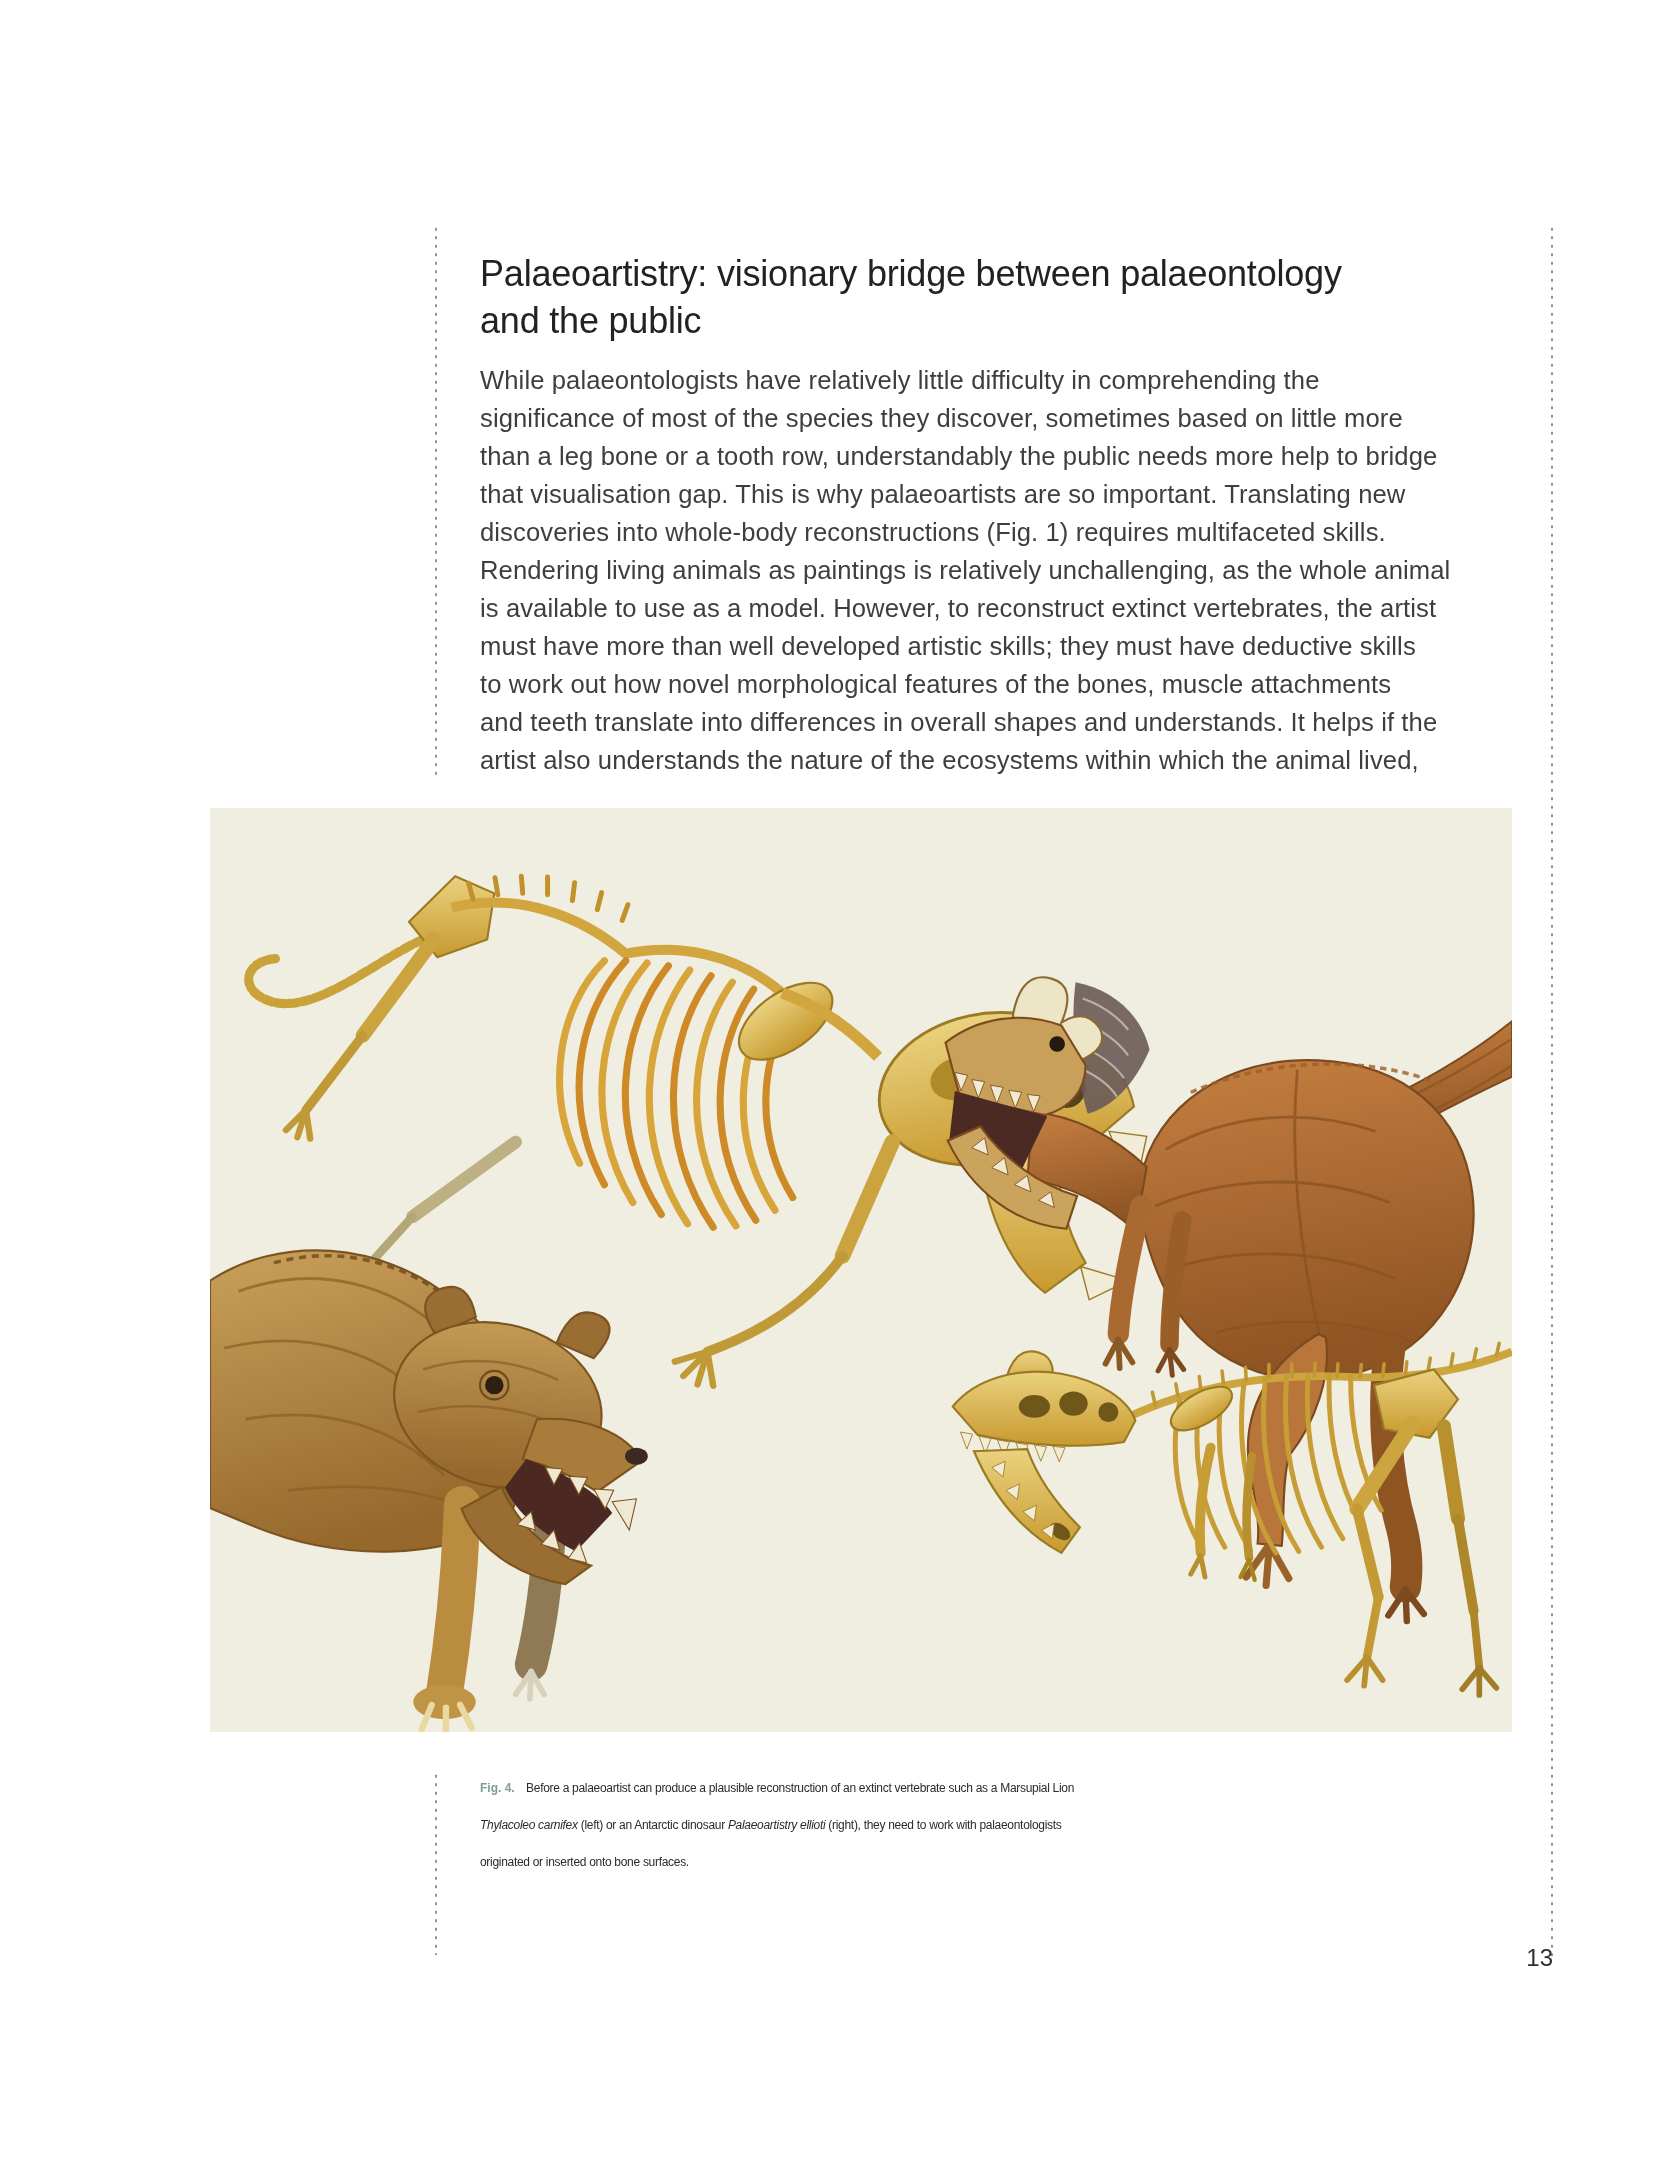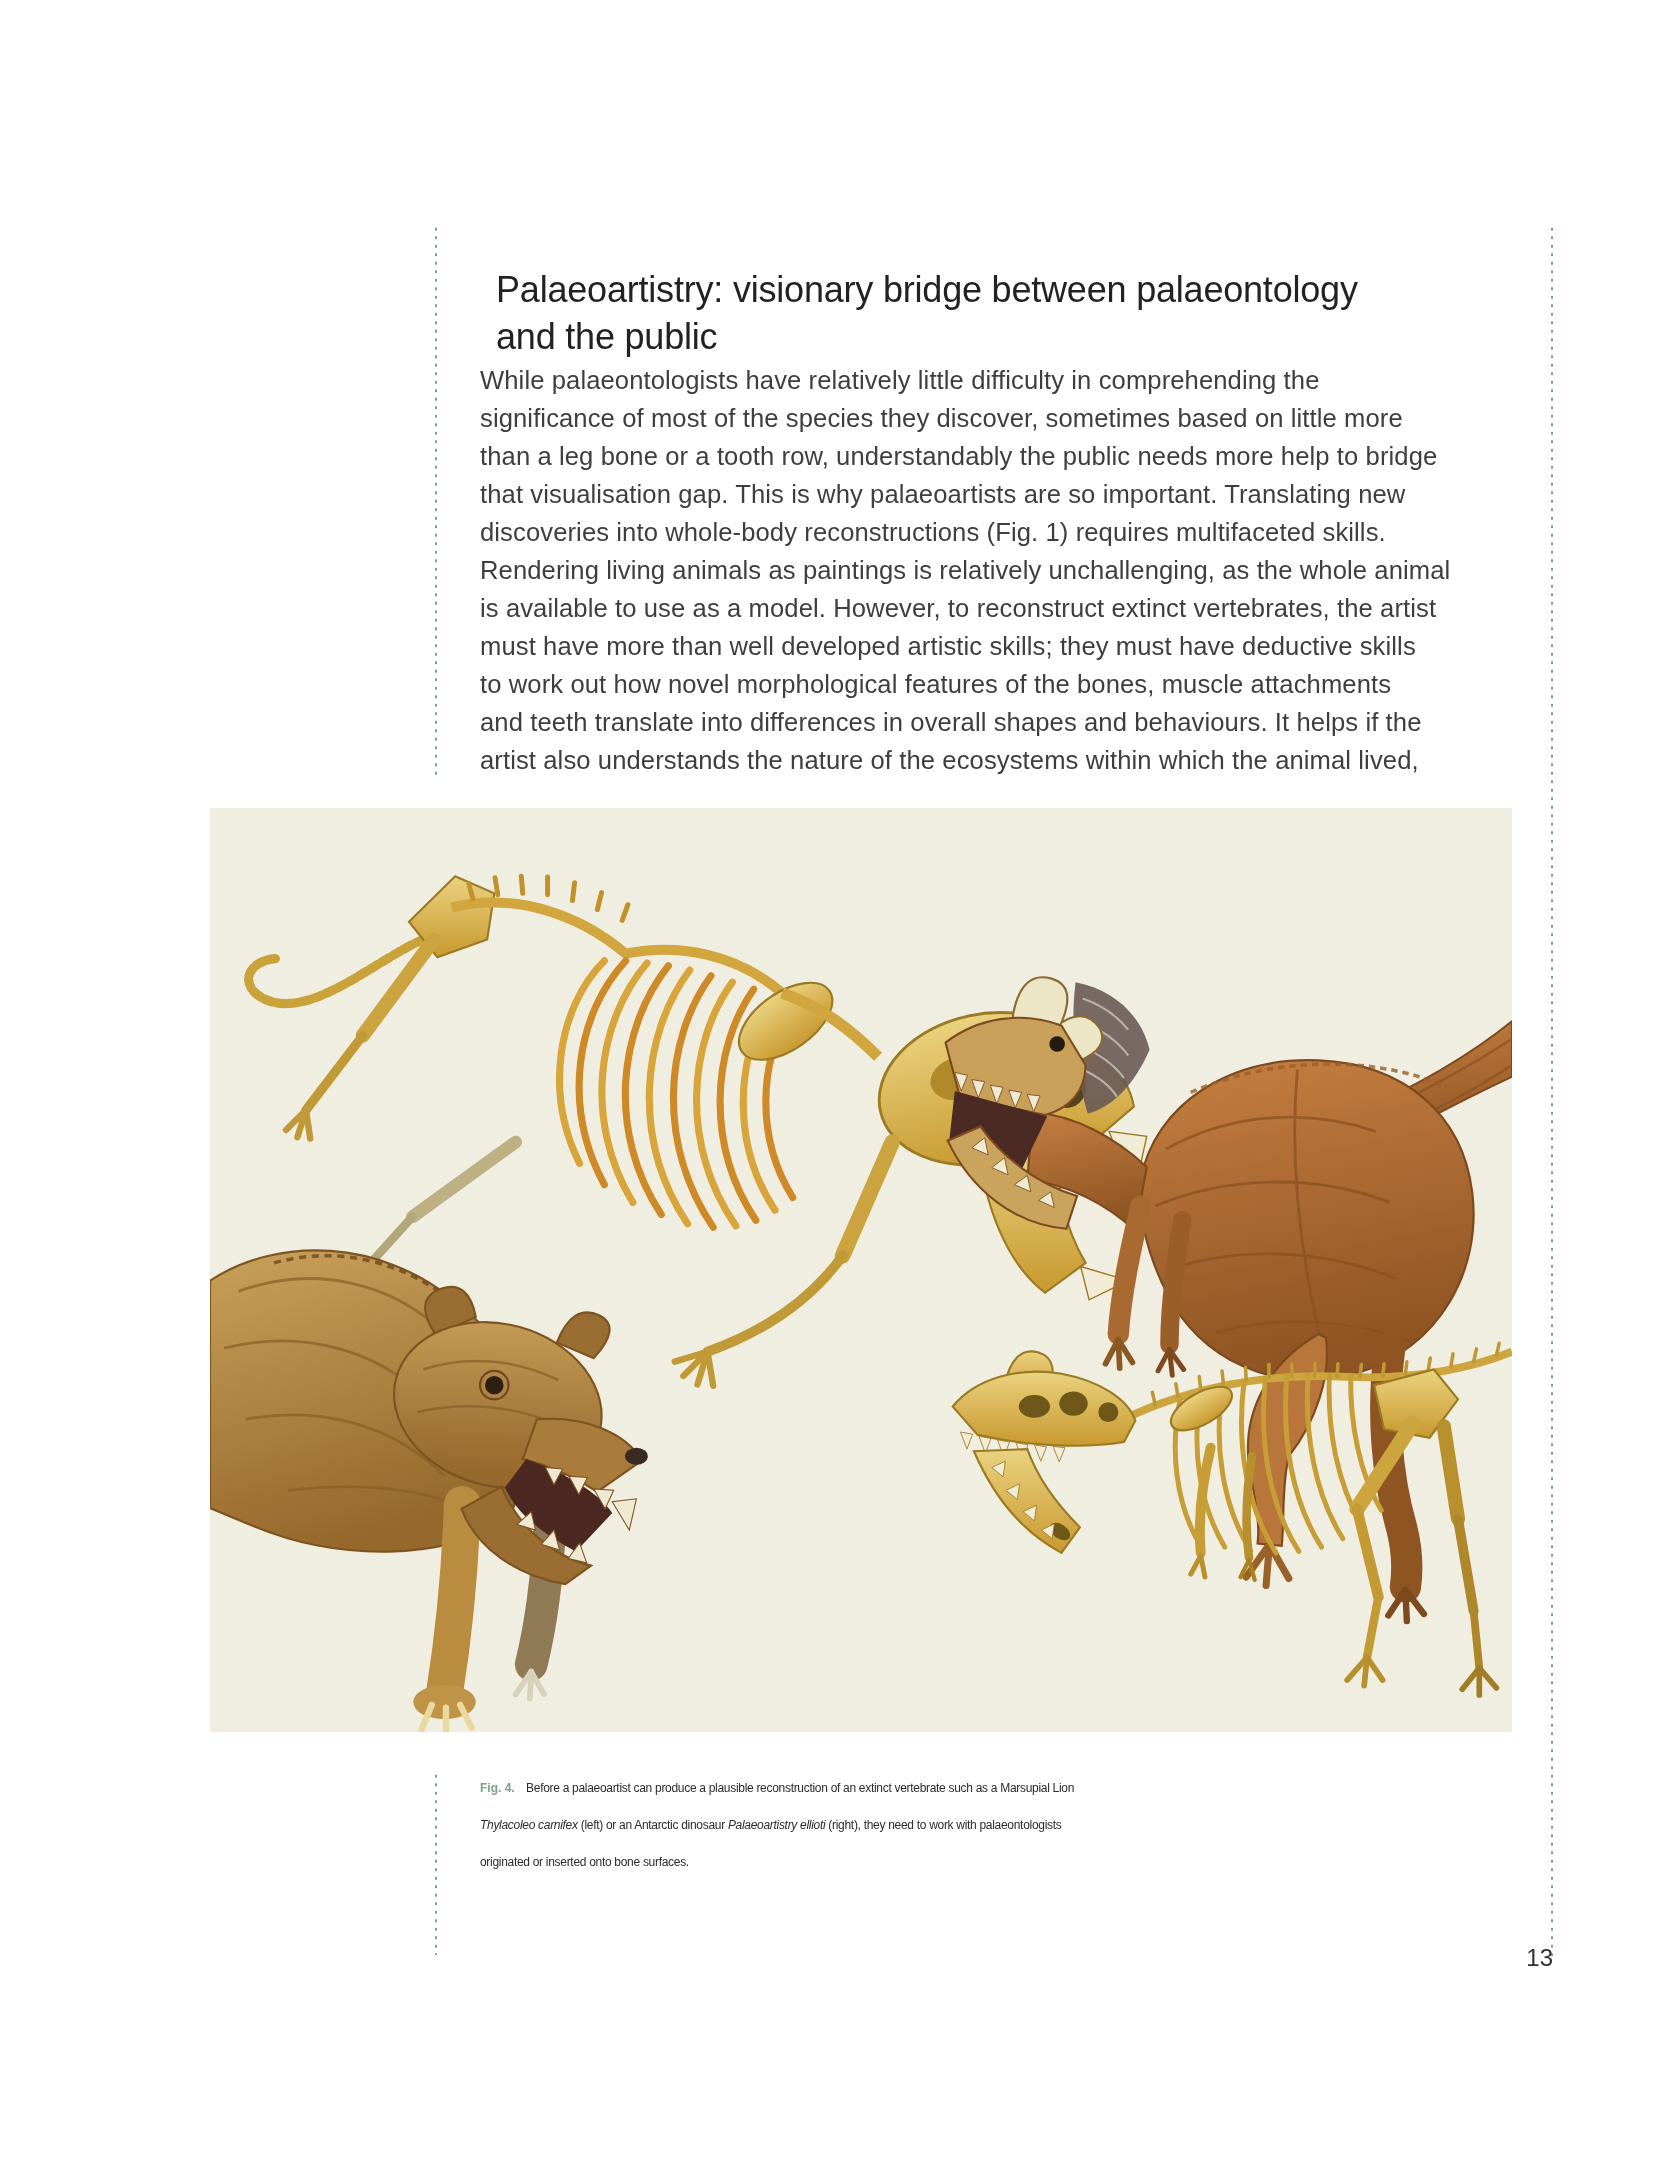--- a/index.html
+++ b/index.html
@@ -58,36 +58,36 @@
 </style>
 </head>
 <body>
 
 <div class="page">
 
   <div class="dotted-rule rule-left-top"></div>
   <div class="dotted-rule rule-left-bottom"></div>
   <div class="dotted-rule rule-right"></div>
 
-  <h1 class="title" style="margin:16px;">
+  <h1 class="title" style="margin:0;">
     <div>Palaeoartistry: visionary bridge between palaeontology</div>
     <div>and the public</div>
   </h1>
 
   <div class="body-text">
     <div>While palaeontologists have relatively little difficulty in comprehending the</div>
     <div>significance of most of the species they discover, sometimes based on little more</div>
     <div>than a leg bone or a tooth row, understandably the public needs more help to bridge</div>
     <div>that visualisation gap. This is why palaeoartists are so important. Translating new</div>
     <div>discoveries into whole-body reconstructions (Fig. 1) requires multifaceted skills.</div>
     <div>Rendering living animals as paintings is relatively unchallenging, as the whole animal</div>
     <div>is available to use as a model. However, to reconstruct extinct vertebrates, the artist</div>
     <div>must have more than well developed artistic skills; they must have deductive skills</div>
     <div>to work out how novel morphological features of the bones, muscle attachments</div>
-    <div>and teeth translate into differences in overall shapes and behaviours. It helps if the</div>
+    <div>and teeth translate into differences in overall shapes and understands. It helps if the</div>
     <div>artist also understands the nature of the ecosystems within which the animal lived,</div>
   </div>
 
   <div class="figure-wrap">
     <svg viewBox="0 0 1832 1300" role="img" aria-label="Painted figure: skeleton and muscle reconstruction of the Marsupial Lion Thylacoleo carnifex (left) and muscle reconstruction and skeleton of the Antarctic dinosaur Cryolophosaurus ellioti (right)">
       <defs>
         <linearGradient id="bone" x1="0" y1="0" x2="0" y2="1">
           <stop offset="0" stop-color="#ead27f"></stop>
             <stop offset="1" stop-color="#c8992f"></stop>
         </linearGradient>

